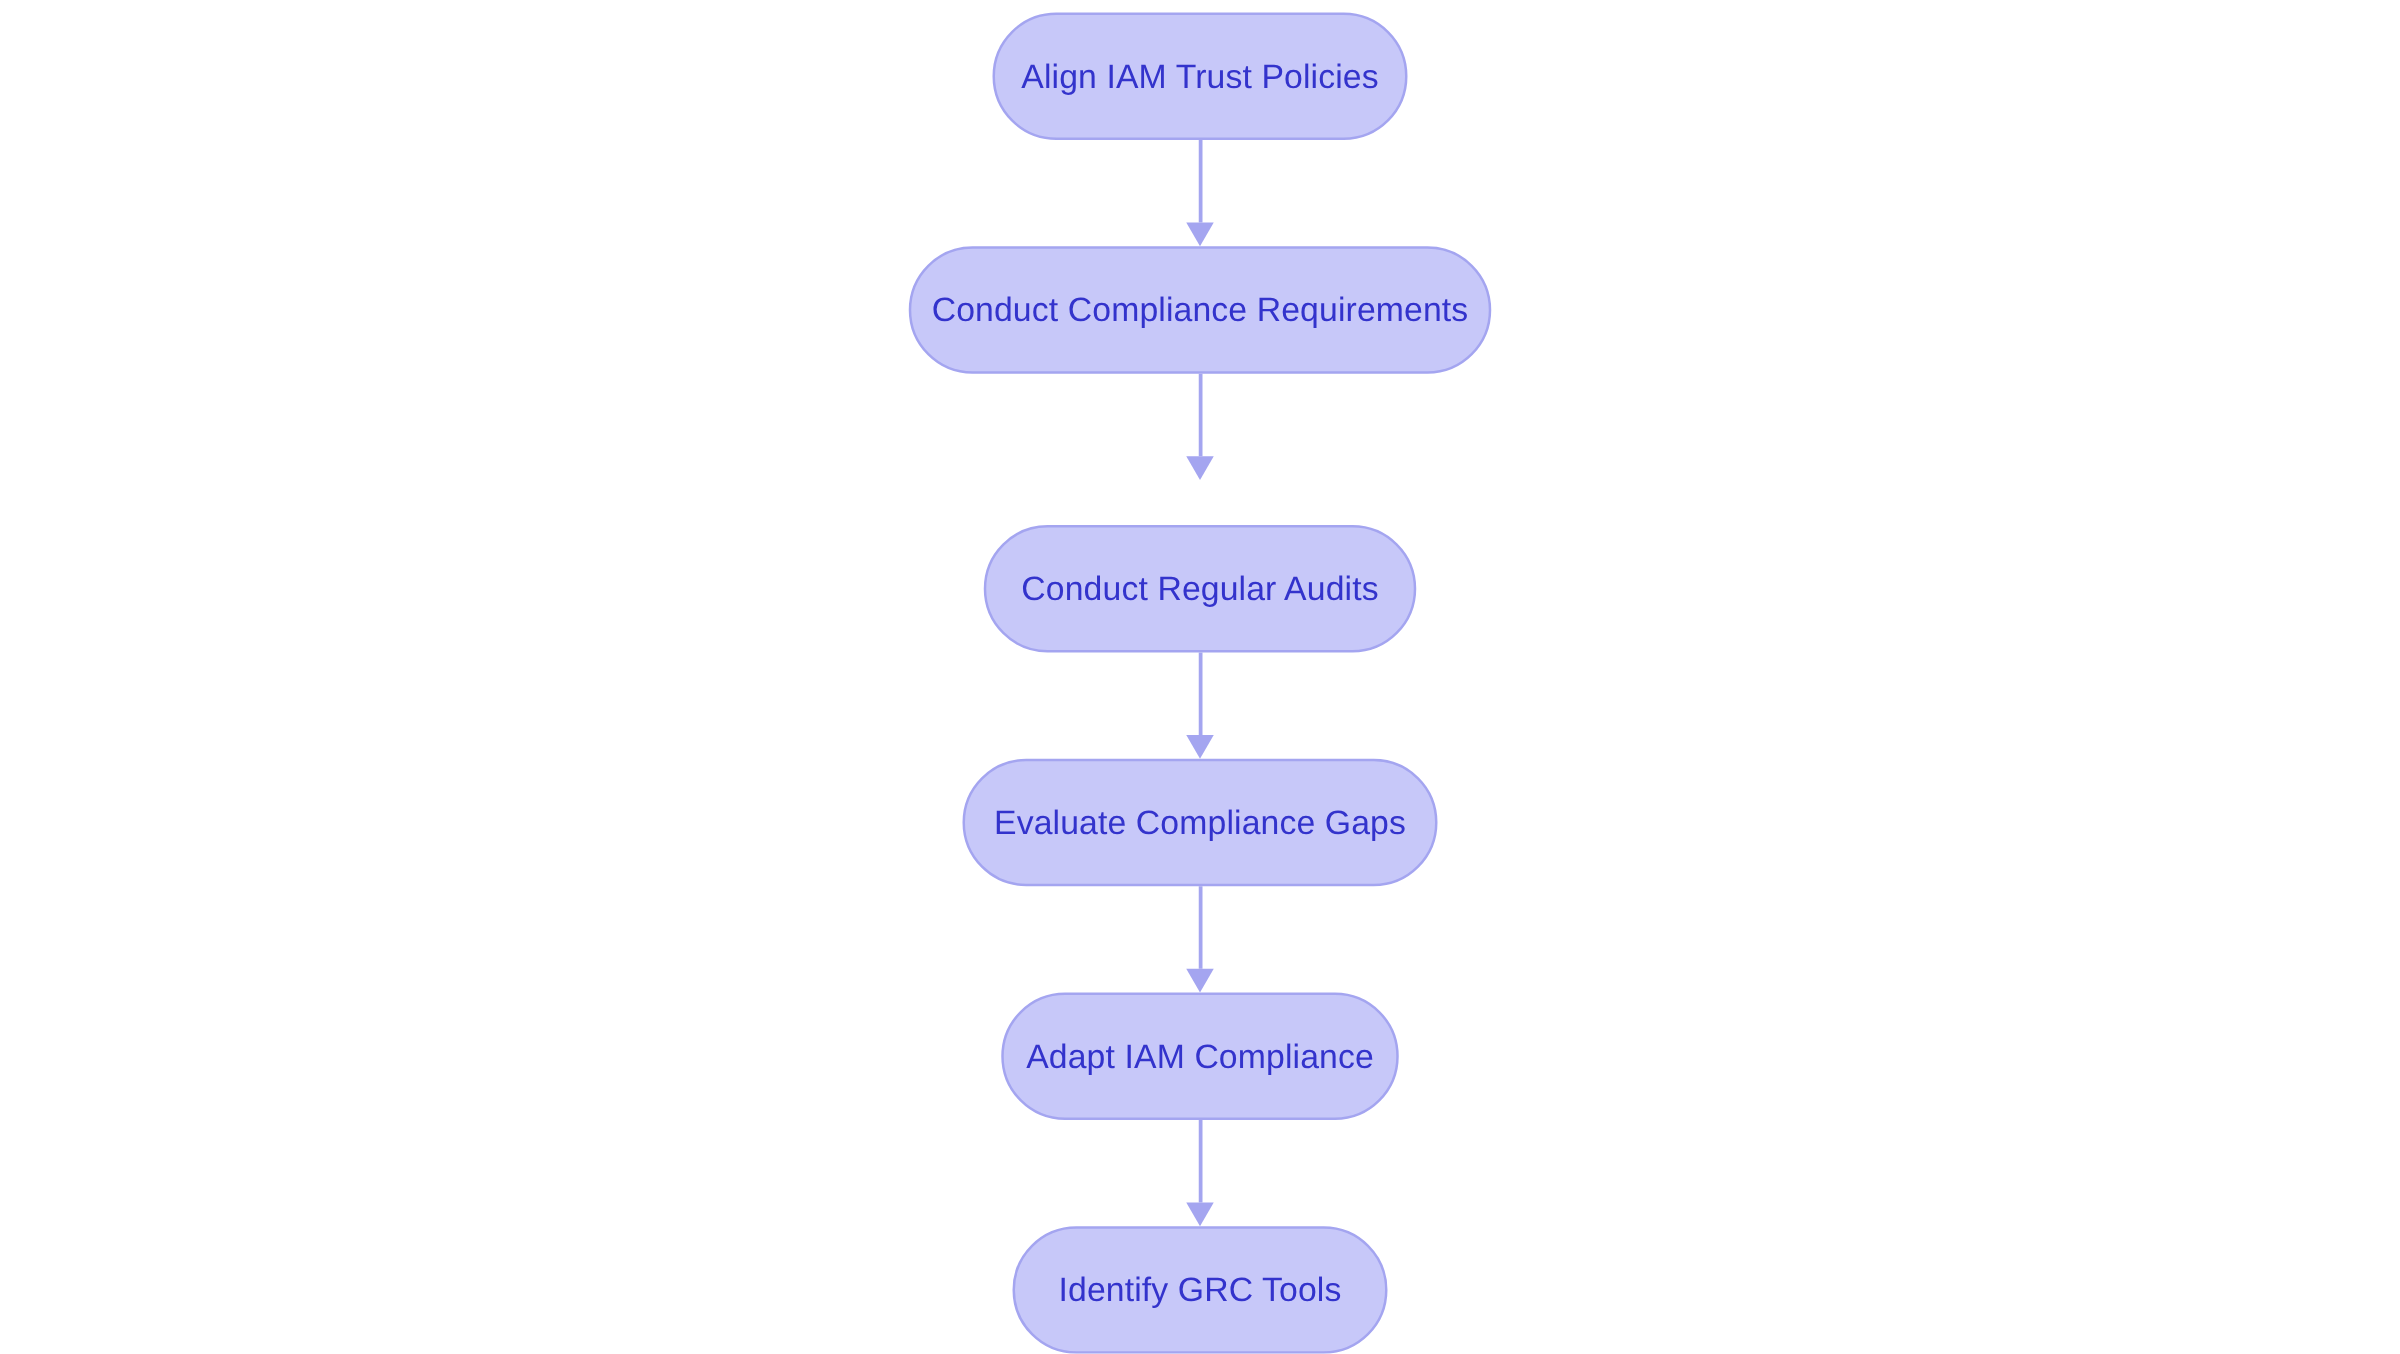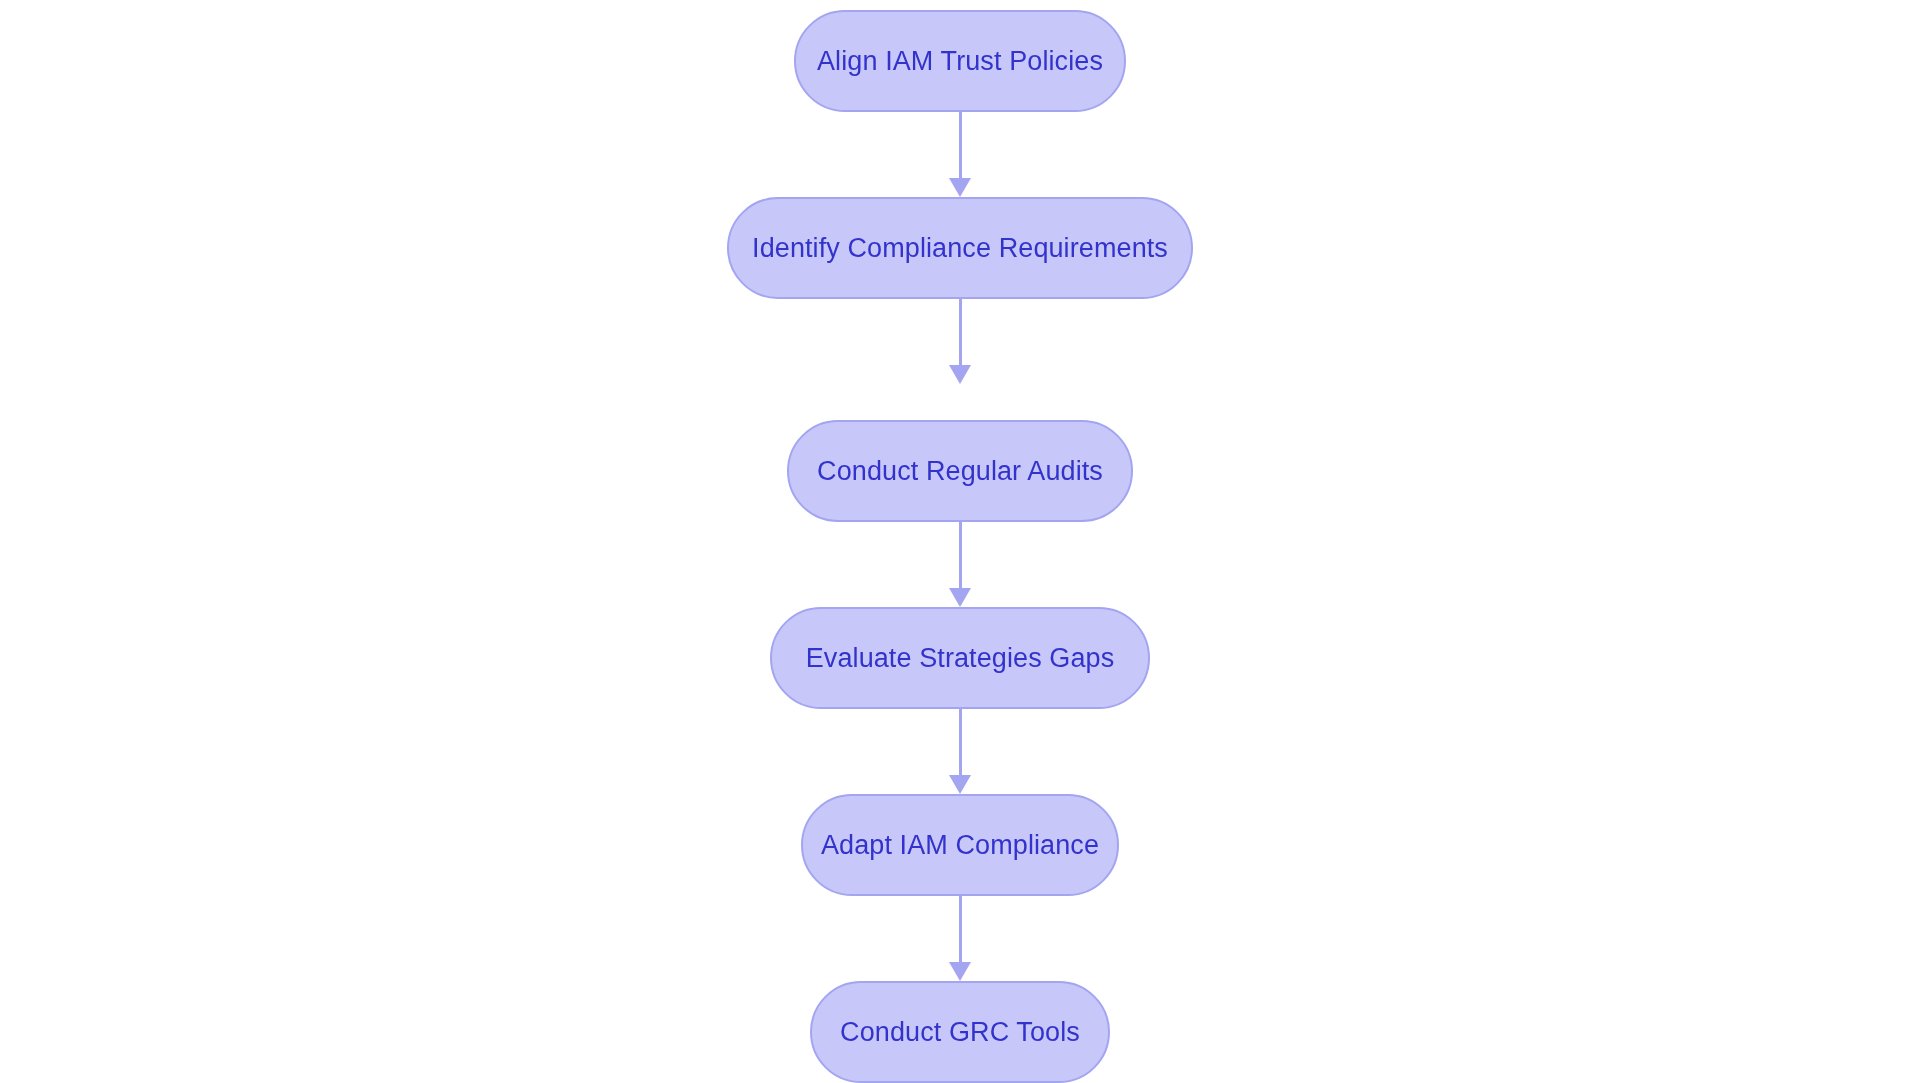--- a/index.html
+++ b/index.html
@@ -96,21 +96,21 @@
     </div>
   </div>
 
   <div class="connector">
     <div class="connector-line gap-line"></div>
     <div class="connector-arrow"></div>
   </div>
 
   <div class="flow-step">
     <div class="node n-w2">
-      <span class="node-label">Identify Compliance Requirements</span>
+      <span class="node-label">Conduct Compliance Requirements</span>
     </div>
   </div>
 
   <div class="connector">
     <div class="connector-line gap-line"></div>
     <div class="connector-arrow"></div>
   </div>
 
   <div class="flow-step">
     <div class="node n-w3">
@@ -118,21 +118,21 @@
     </div>
   </div>
 
   <div class="connector">
     <div class="connector-line gap-line"></div>
     <div class="connector-arrow"></div>
   </div>
 
   <div class="flow-step">
     <div class="node n-w4">
-      <span class="node-label">Evaluate Strategies Gaps</span>
+      <span class="node-label">Evaluate Compliance Gaps</span>
     </div>
   </div>
 
   <div class="connector">
     <div class="connector-line gap-line"></div>
     <div class="connector-arrow"></div>
   </div>
 
   <div class="flow-step">
     <div class="node n-w5">
@@ -140,17 +140,17 @@
     </div>
   </div>
 
   <div class="connector">
     <div class="connector-line gap-line"></div>
     <div class="connector-arrow"></div>
   </div>
 
   <div class="flow-step">
     <div class="node n-w6">
-      <span class="node-label">Conduct GRC Tools</span>
+      <span class="node-label">Identify GRC Tools</span>
     </div>
   </div>
 
 </div>
 
 </body></html>

